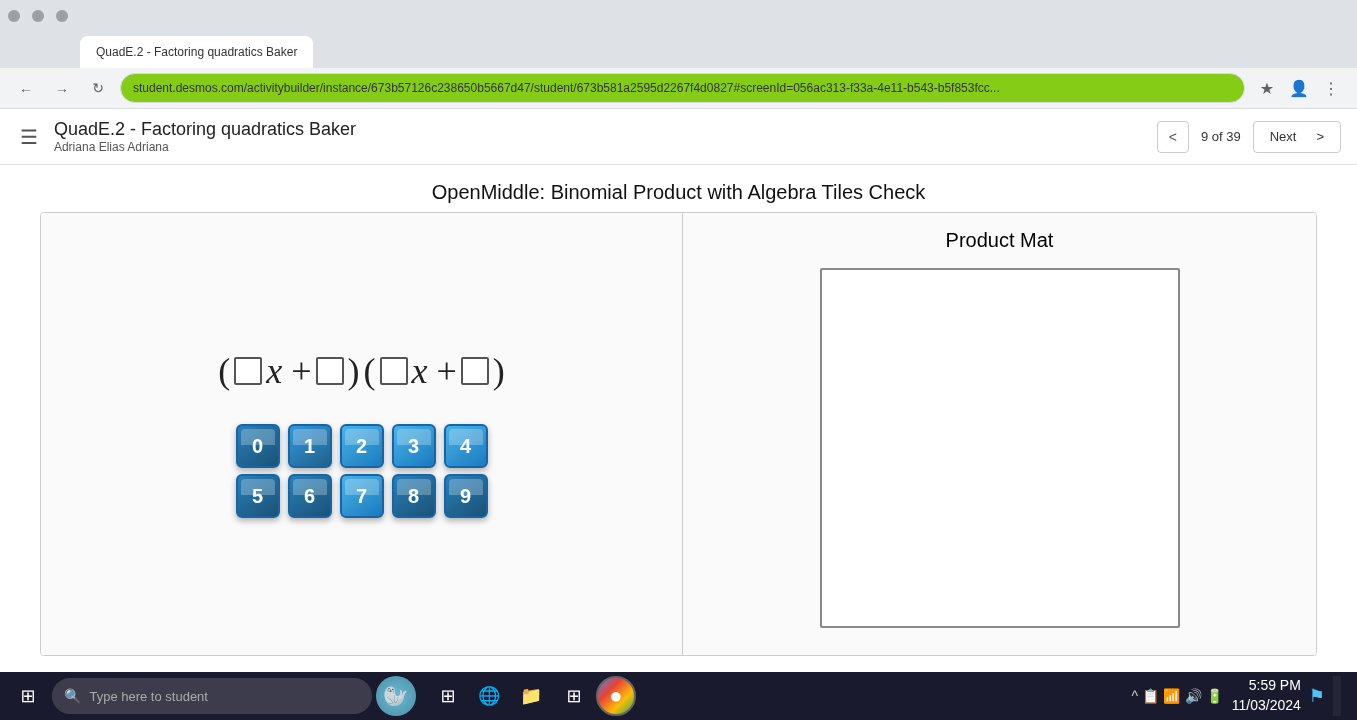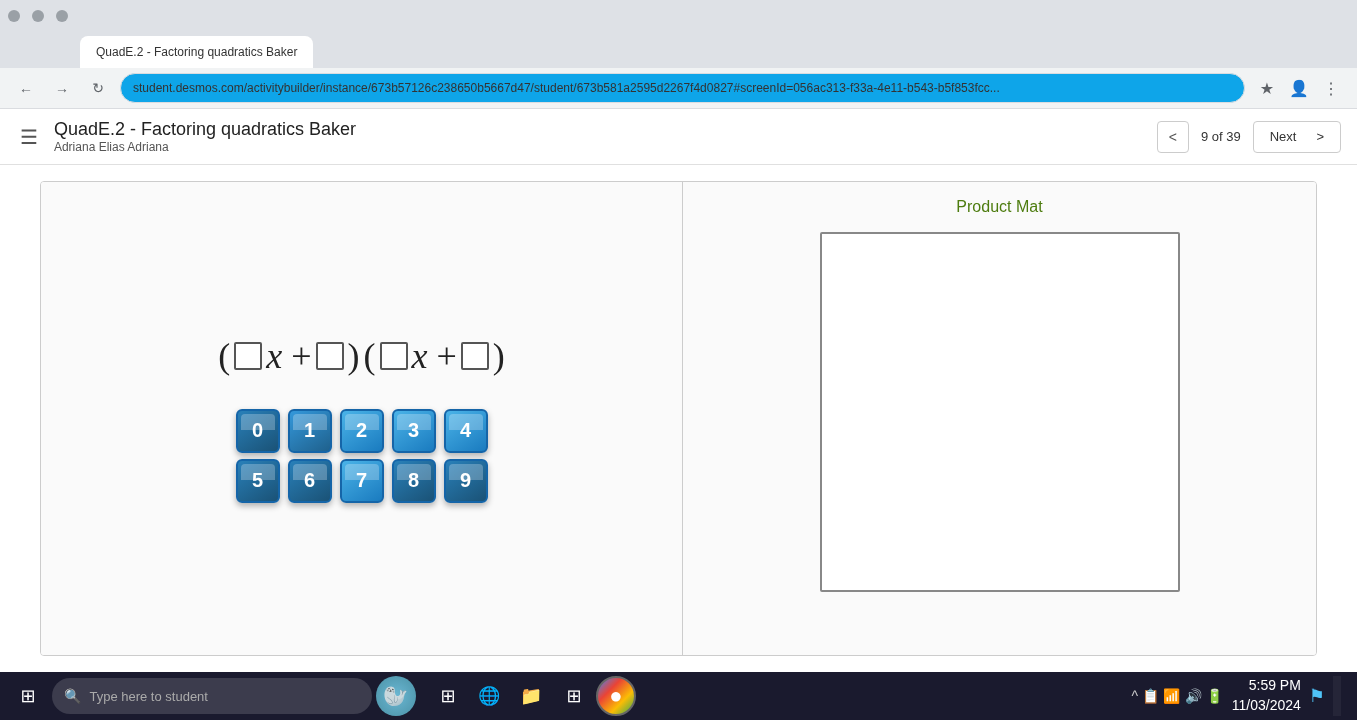--- a/index.html
+++ b/index.html
@@ -64,21 +64,21 @@
       border: none;
       background: transparent;
       cursor: pointer;
       display: flex; align-items: center; justify-content: center;
       color: #5f6368;
       font-size: 14px;
     }
     .url-box {
       flex: 1;
       height: 30px;
-      background: #0ea5e9;
+      background: #84cc16;
       border: 1px solid #dadce0;
       border-radius: 15px;
       display: flex;
       align-items: center;
       padding: 0 12px;
       font-size: 12px;
       color: #333;
     }
     .browser-actions {
       display: flex; gap: 4px; align-items: center;
@@ -259,23 +259,23 @@
     
     .right-panel {
       flex: 1;
       background: #fafafa;
       display: flex;
       flex-direction: column;
       align-items: center;
       padding: 16px;
     }
     .product-mat-title {
-      font-size: 16px;
+      font-size: 20px;
       font-weight: 400;
-      color: #4d7c0f;
+      color: #000000;
       margin-bottom: 16px;
     }
     .product-mat-area {
       border: 2px solid #888;
       width: 360px;
       height: 360px;
       background: #fff;
       border-radius: 2px;
     }
 
@@ -405,20 +405,21 @@
     </button>
     <span class="page-count">9 of 39</span>
     <button class="next-btn">
       <span>Next</span>
       <span>&gt;</span>
     </button>
   </div>
 </div>
 
 <div class="main-content">
+  <div class="activity-title">OpenMiddle: Binomial Product with Algebra Tiles Check</div>
 
   <div class="panels">
 
     <div class="left-panel">
 
       <div class="expression">
         <span>(</span>
         <div class="expr-box"></div>
         <span><i>x</i> +</span>
         <div class="expr-box"></div>

